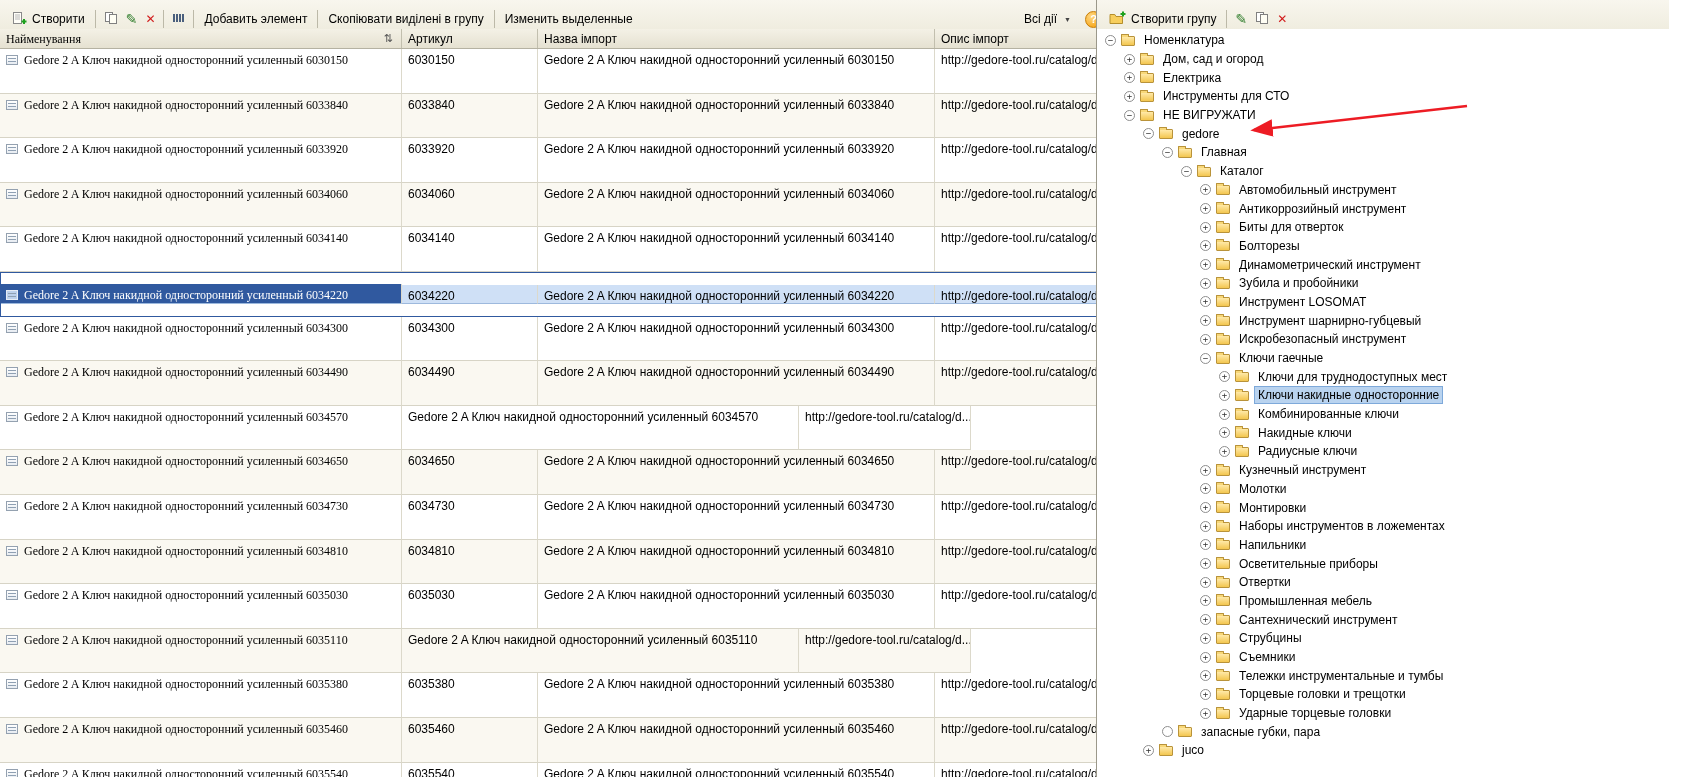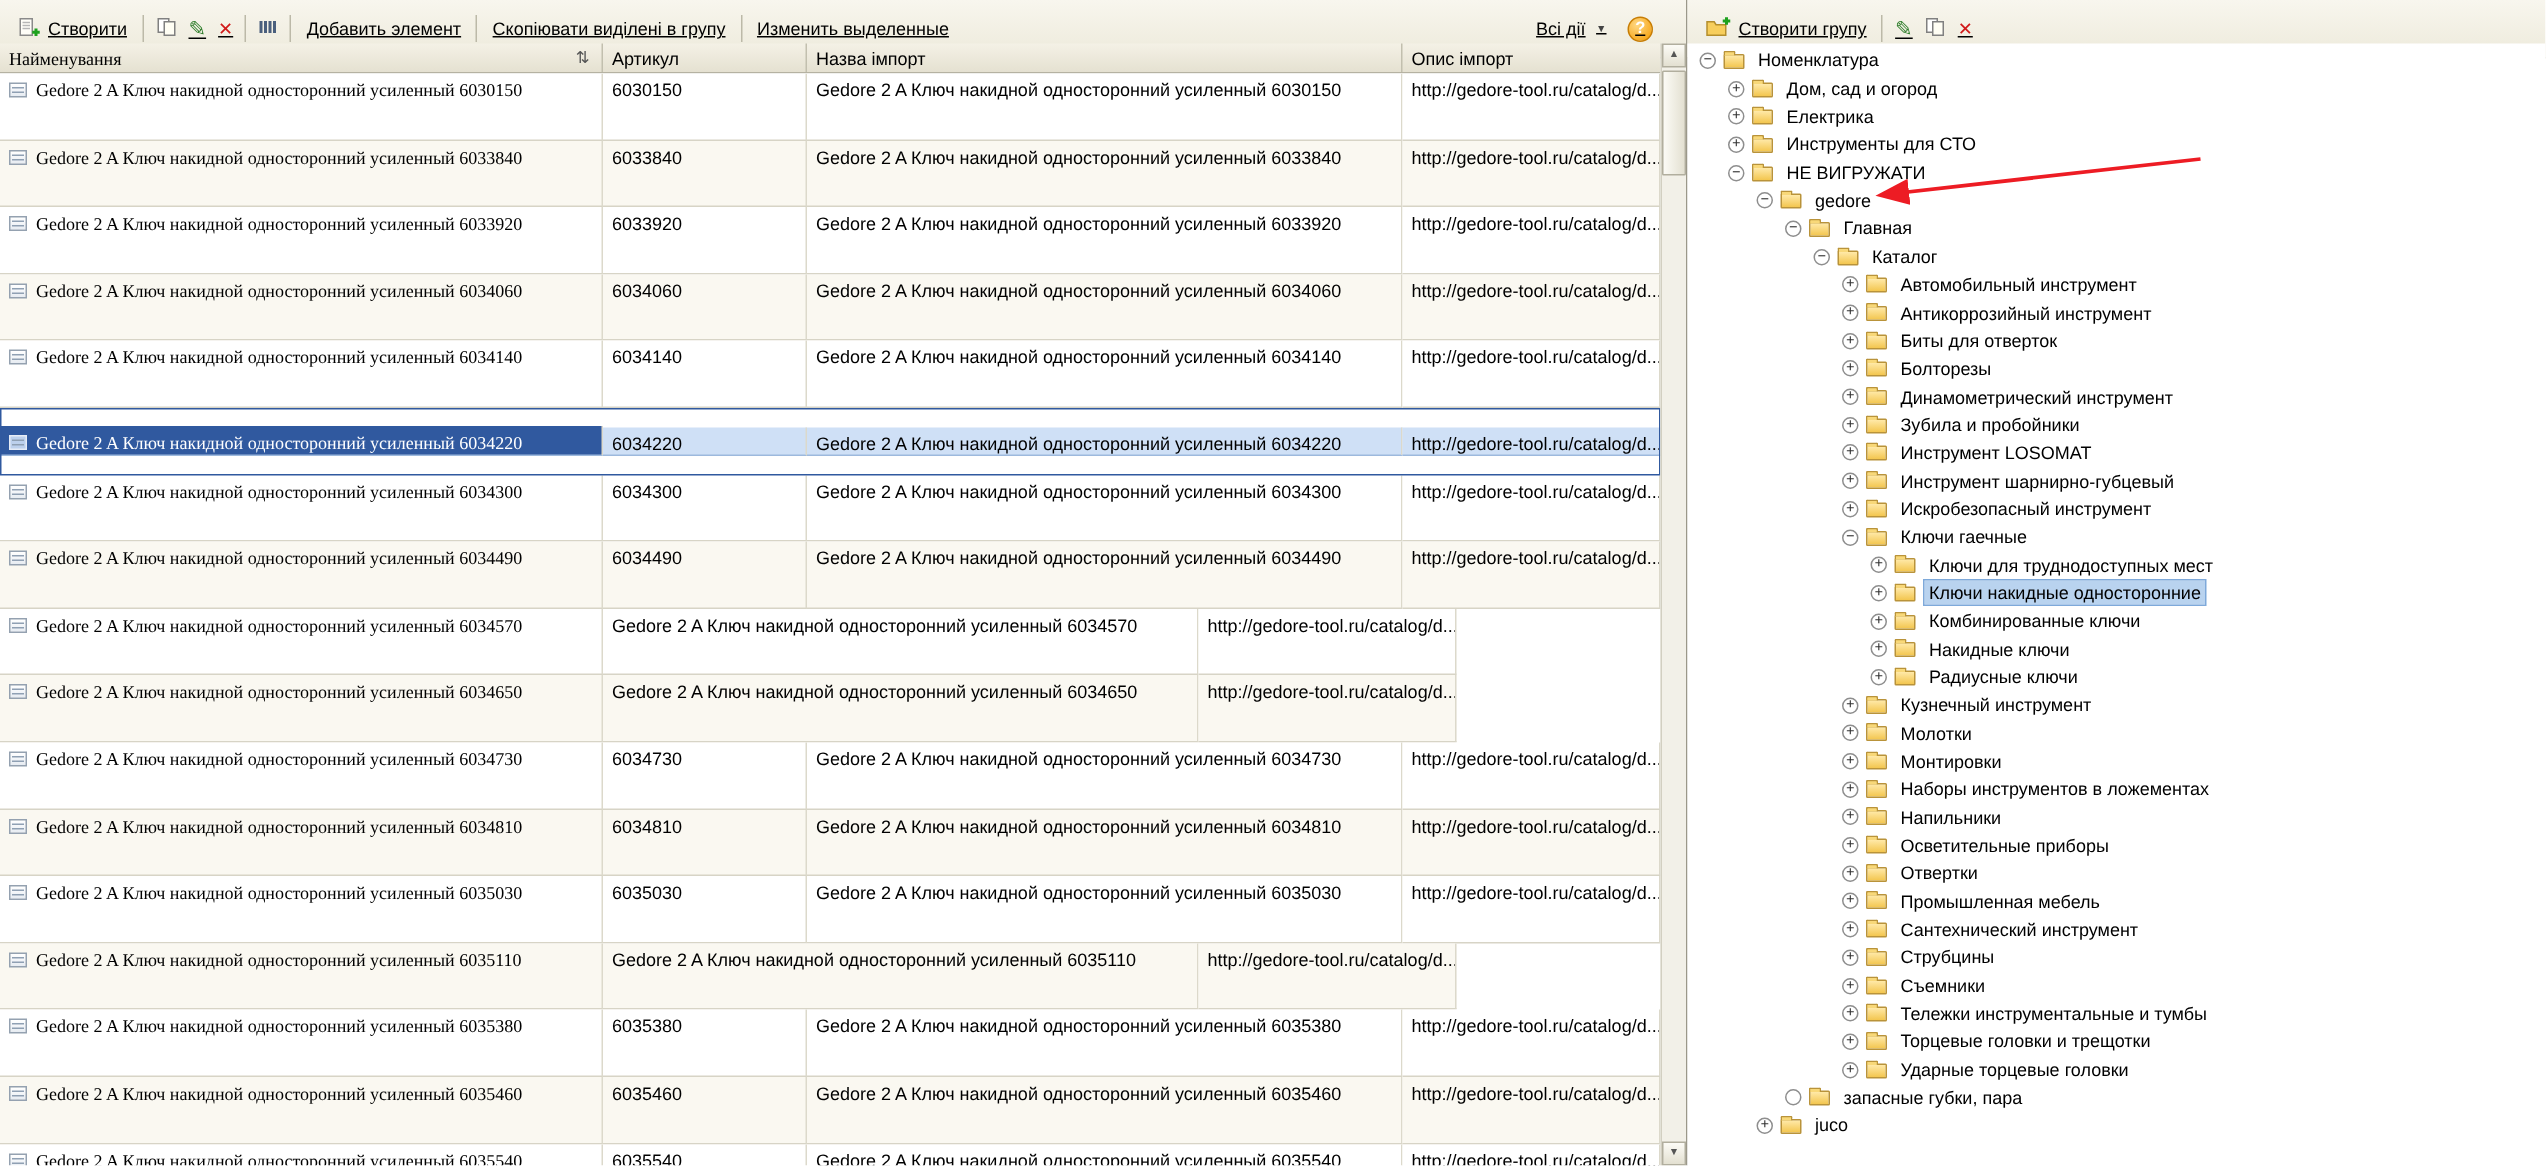--- a/index.html
+++ b/index.html
@@ -2,23 +2,23 @@
 <html><head>
 <meta charset="utf-8">
 <style>
   html,body{margin:0;padding:0;}
   body{
     width:1697px;height:777px;position:relative;overflow:hidden;
     font-family:"Liberation Sans","DejaVu Sans",sans-serif;font-size:12px;color:#000;background:#fff;
   }
   
   .left-panel{position:absolute;left:0;top:0;width:1124px;height:777px;}
-  .right-panel{position:absolute;left:1124px;top:0;width:573px;height:777px;border-left:1px solid #9b988a;box-sizing:border-box;background:#fff;}
+  .right-panel{position:absolute;left:1096px;top:0;width:573px;height:777px;border-left:1px solid #9b988a;box-sizing:border-box;background:#fff;}
   
-  .toolbar{height:39px;background:linear-gradient(#f8f6ee,#edeadb);border-bottom:1px solid #c6c3b2;display:flex;align-items:center;padding:0 6px;box-sizing:border-box;text-decoration:underline;}
+  .toolbar{height:39px;background:linear-gradient(#f8f6ee,#edeadb);border-bottom:1px solid #c6c3b2;display:flex;align-items:center;padding:0 6px;box-sizing:border-box;}
   .tbtn{display:inline-flex;align-items:center;gap:5px;background:transparent;border:1px solid transparent;border-radius:2px;padding:2px 5px;font:inherit;color:#000;cursor:pointer;white-space:nowrap;}
   .tbtn.ic{padding:2px 3px;}
   .tsep{width:1px;height:18px;background:#bcb9a8;margin:0 4px;flex:0 0 auto;}
   .flex-spacer{flex:1;}
   .caret{font-size:7px;color:#444;margin-left:2px;}
   .pencil{color:#2f7d2b;font-size:14px;line-height:13px;}
   .cross{color:#d11a1a;font-weight:bold;font-size:12px;line-height:13px;}
   .help{width:15px;height:15px;border-radius:50%;background:radial-gradient(circle at 35% 30%,#ffd884,#f59b00);border:1px solid #c77d05;color:#fff;font-weight:bold;font-size:11px;line-height:15px;text-align:center;margin:0 16px 0 8px;flex:0 0 auto;cursor:pointer;}
   
   .grid-header{position:absolute;top:29px;left:0;width:1107px;height:20px;display:flex;background:linear-gradient(#f4f1e6,#e5e1d1);border-bottom:1px solid #b5b2a2;box-sizing:border-box;}
@@ -207,20 +207,21 @@
           <span class="ctext">Gedore 2 A Ключ накидной односторонний усиленный 6034570</span>
         </div>
         <div class="cell c3">Gedore 2 A Ключ накидной односторонний усиленный 6034570</div>
         <div class="cell c4">http://gedore-tool.ru/catalog/d...</div>
       </div>
       <div class="trow">
         <div class="cell c1">
           <span class="item-icon"></span>
           <span class="ctext">Gedore 2 A Ключ накидной односторонний усиленный 6034650</span>
         </div>
+        <div class="cell c2">6034650</div>
         <div class="cell c3">Gedore 2 A Ключ накидной односторонний усиленный 6034650</div>
         <div class="cell c4">http://gedore-tool.ru/catalog/d...</div>
       </div>
       <div class="trow">
         <div class="cell c1">
           <span class="item-icon"></span>
           <span class="ctext">Gedore 2 A Ключ накидной односторонний усиленный 6034730</span>
         </div>
         <div class="cell c2">6034730</div>
         <div class="cell c3">Gedore 2 A Ключ накидной односторонний усиленный 6034730</div>

